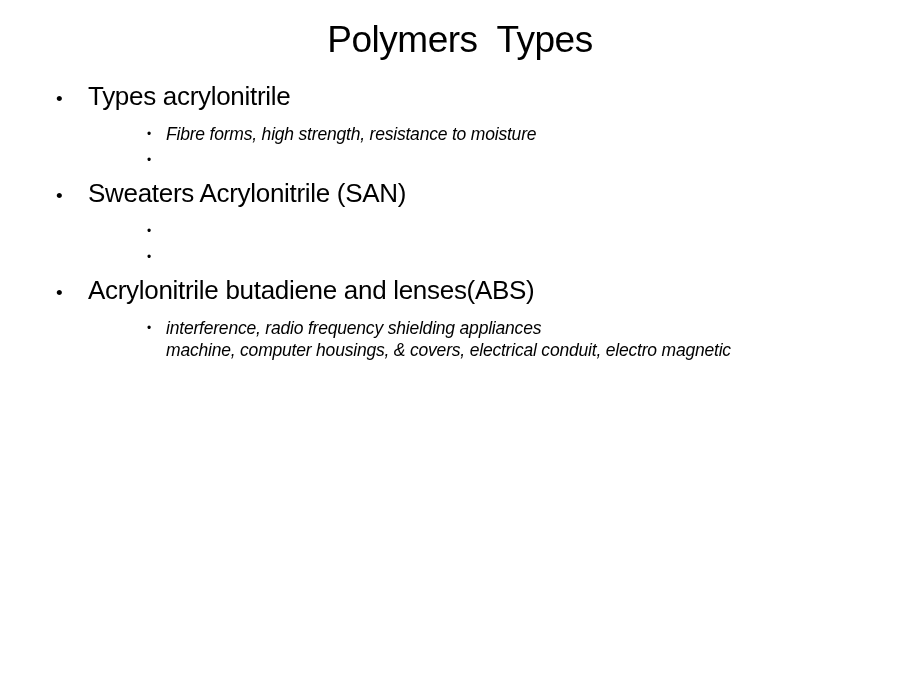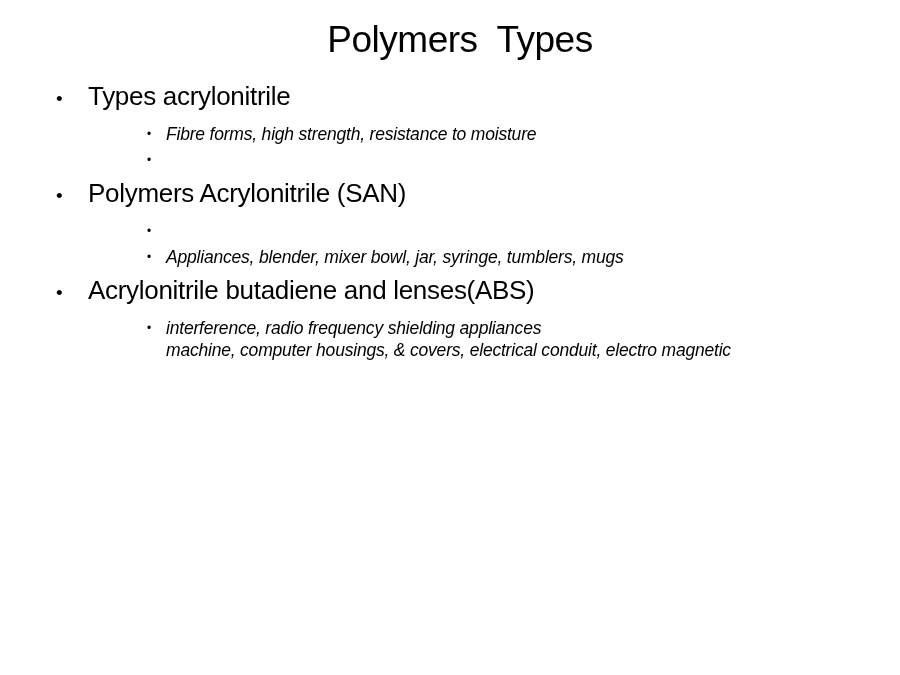--- a/index.html
+++ b/index.html
@@ -94,30 +94,29 @@
           <div class="line">Fibre forms, high strength, resistance to moisture</div>
         </div>
       </div>
       <div class="sub">
         <span class="m2">•</span>
       </div>
     </div>
 
     <div class="l1">
       <span class="m1">•</span>
-      <span>Polymers Acrylonitrile (SAN)</span>
+      <span>Sweaters Acrylonitrile (SAN)</span>
     </div>
     <div class="subs">
       <div class="sub">
         <span class="m2">•</span>
       </div>
       <div class="sub">
         <span class="m2">•</span>
         <div class="sub-text">
-          <div class="line">Appliances, blender, mixer bowl, jar, syringe, tumblers, mugs</div>
         </div>
       </div>
     </div>
 
     <div class="l1">
       <span class="m1">•</span>
       <span>Acrylonitrile butadiene and lenses(ABS)</span>
     </div>
     <div class="subs">
       <div class="sub">

